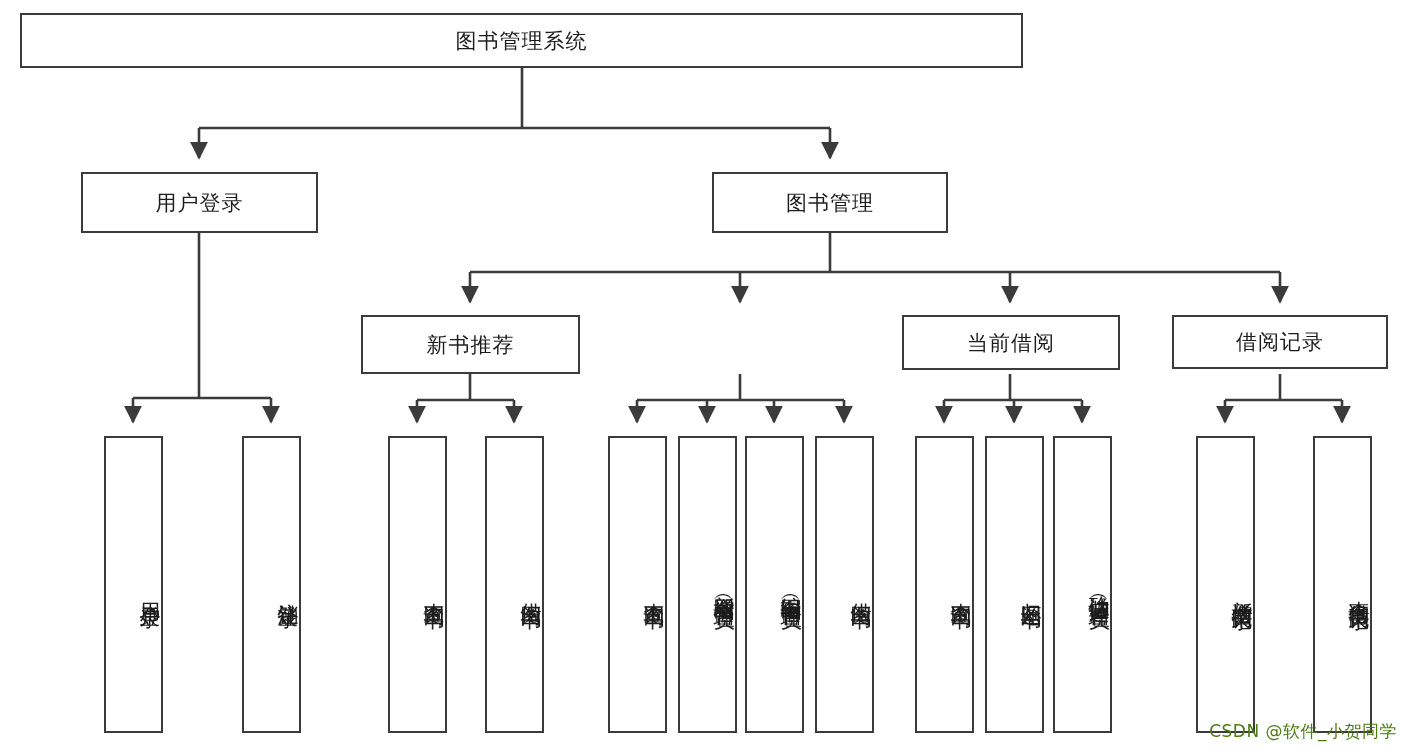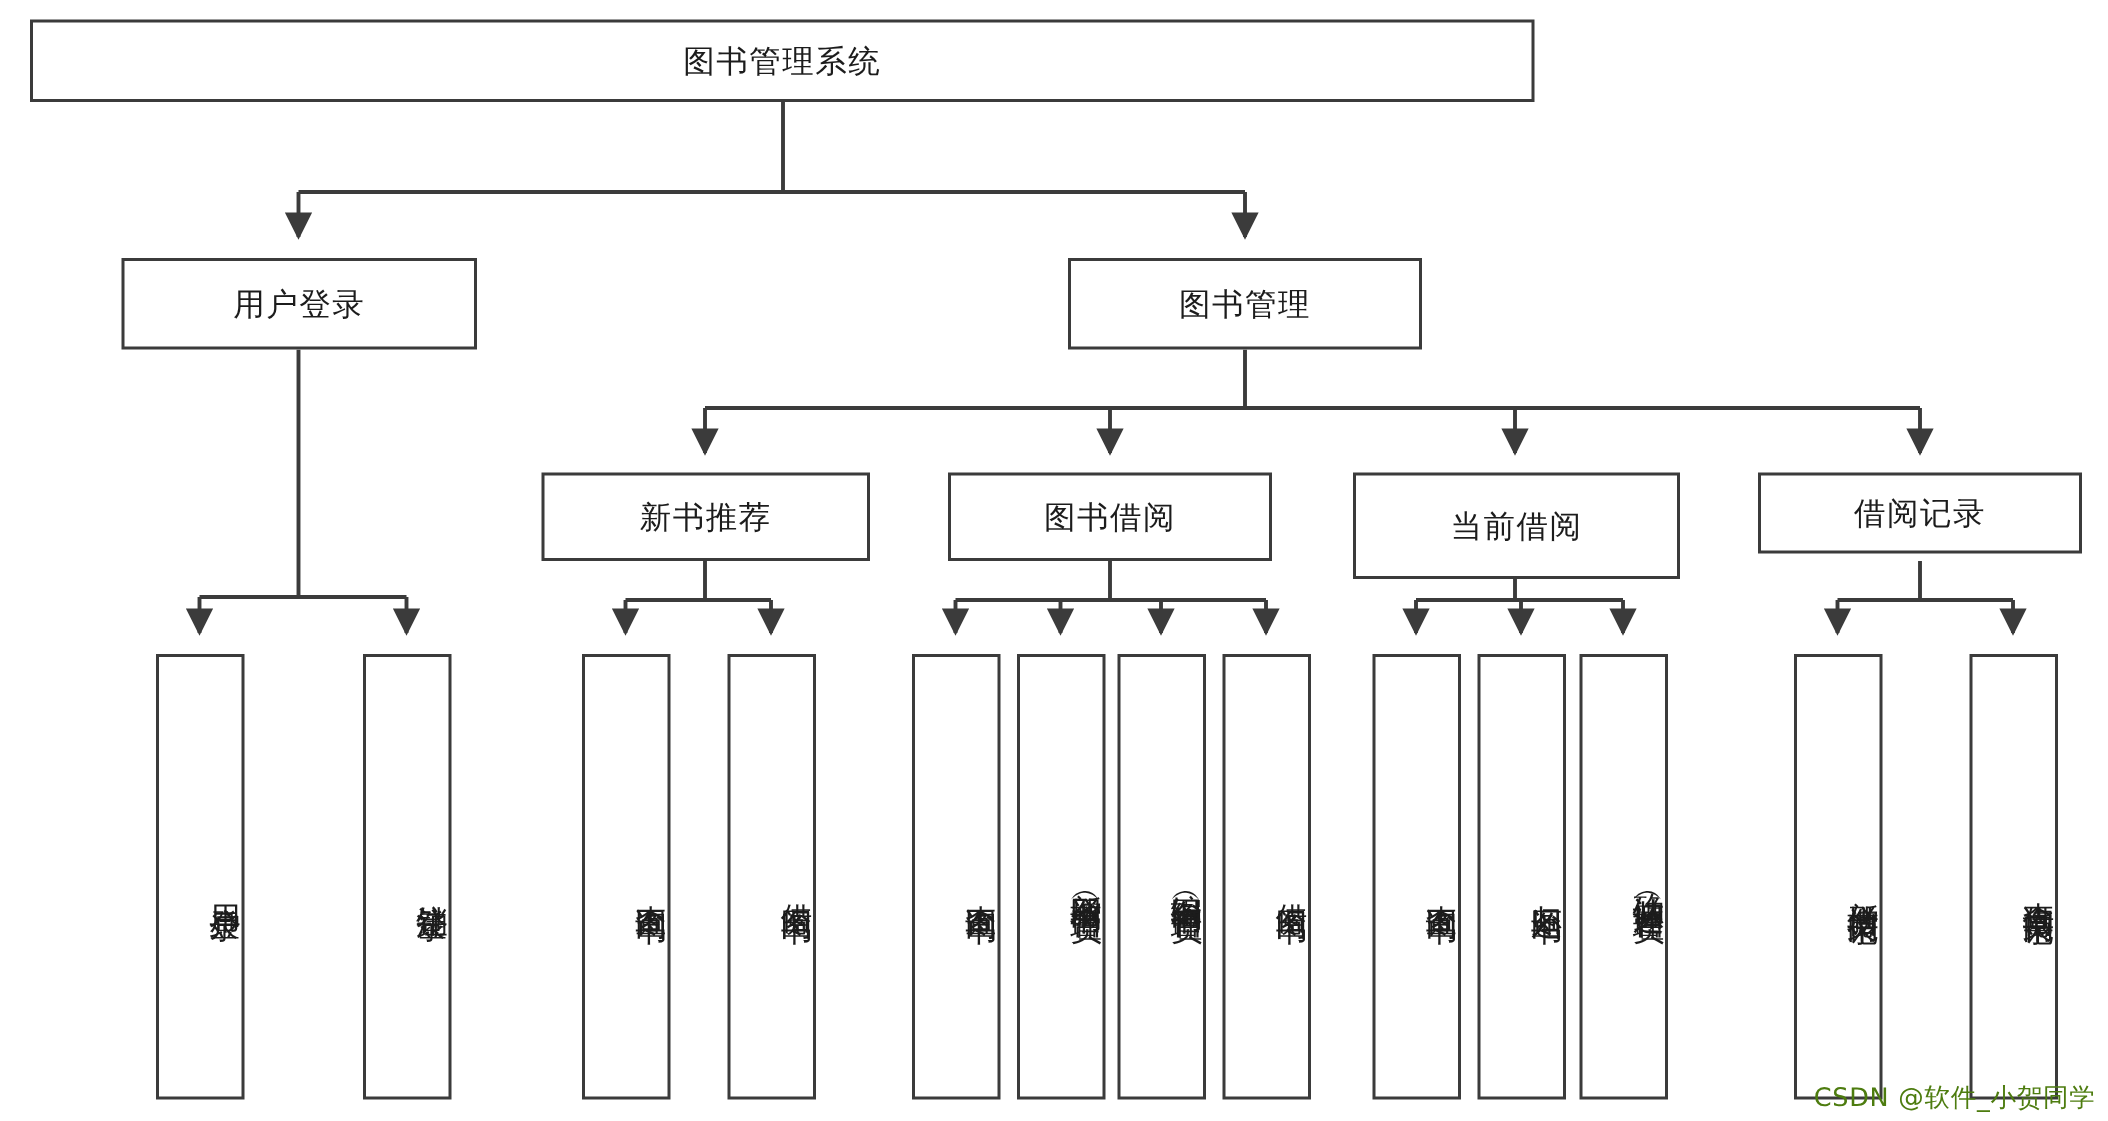--- a/index.html
+++ b/index.html
@@ -130,25 +130,22 @@
   </div>
 
   <div class="node h" style="left:712px; top:172px; width:236px; height:61px;">
     <span class="label">图书管理</span>
   </div>
 
   <div class="node h" style="left:361px; top:315px; width:219px; height:59px;">
     <span class="label">新书推荐</span>
   </div>
 
-  <div class="node h" style="left:632px; top:315px; width:216px; height:59px;">
-    <span class="label">图书借阅</span>
-  </div>
 
-  <div class="node h" style="left:902px; top:315px; width:218px; height:71px;">
+  <div class="node h" style="left:902px; top:315px; width:218px; height:55px;">
     <span class="label">当前借阅</span>
   </div>
 
   <div class="node h" style="left:1172px; top:315px; width:216px; height:54px;">
     <span class="label">借阅记录</span>
   </div>
 
   <div class="node v" style="left:104px; top:436px; width:59px; height:297px;">
     <span class="label">用户登录</span>
   </div>

